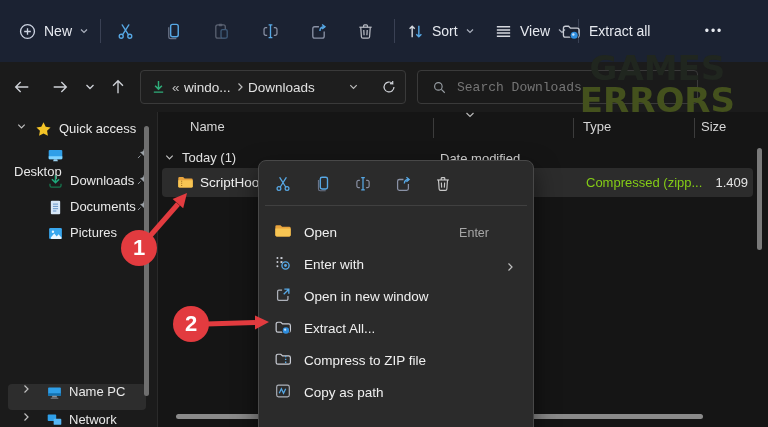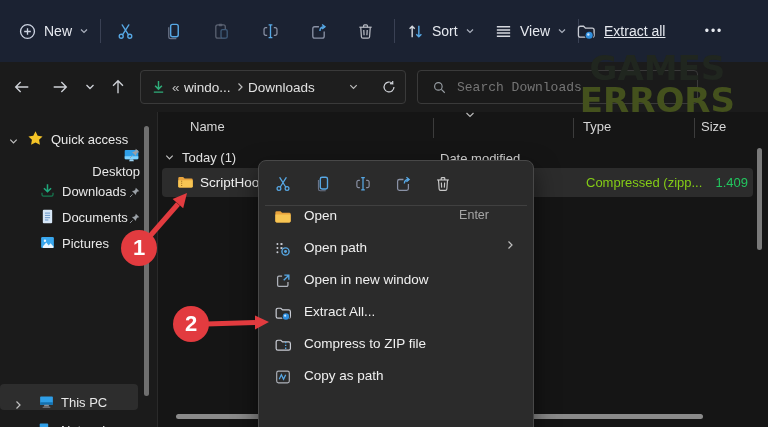--- a/index.html
+++ b/index.html
@@ -15,37 +15,37 @@
   .addrbox { position:absolute; left:140px; top:8px; width:266px; height:34px; border:1px solid #3a3a3a; border-radius:4px; background:#1e1e1e; color:#e0e0e0; font-size:13.5px; }
   .addrbox > * { position:absolute; top:50%; transform:translateY(-50%); }
   .searchbox { position:absolute; left:417px; top:8px; width:281px; height:34px; border:1px solid #3a3a3a; border-radius:4px; background:#1a1a1a; display:flex; align-items:center; }
   .searchbox input { background:transparent; border:none; outline:none; color:#eab308; font-size:13px; font-family:Liberation Mono, monospace; width:200px; }
   
   .watermark { position:absolute; top:52px; right:33px; text-align:center; z-index:6; font-family:"DejaVu Sans",sans-serif; font-weight:800; font-size:34px; letter-spacing:0px; line-height:32px; pointer-events:none; }
   .wm1 { color:#20261f; }
   .wm2 { color:#44511d; }
   
   .sidebar { position:absolute; left:0; top:112px; width:158px; height:315px; background:#1b1b1b; border-right:1px solid #2a2a2a; }
-  .sb-row { position:absolute; left:0; width:140px; height:26px; display:flex; align-items:flex-end; color:#e8e8e8; font-size:13px; }
+  .sb-row { position:absolute; left:8px; width:140px; height:26px; display:flex; align-items:flex-start; color:#e8e8e8; font-size:13px; }
   .sb-thumb { position:absolute; left:144px; top:14px; width:5px; height:270px; background:#6f6f6f; border-radius:3px; }
   .pin { position:absolute; left:128px; }
   
   .main { position:absolute; left:158px; top:112px; width:610px; height:315px; background:#151515; }
   .colhead { position:absolute; top:7px; color:#d6d6d6; font-size:13px; }
   .colsep { position:absolute; top:6px; width:1px; height:20px; background:#3c3c3c; }
   .group-row { position:absolute; left:6px; top:34px; height:22px; display:flex; align-items:center; gap:7px; color:#e0e0e0; font-size:13px; }
   .file-row { position:absolute; left:4px; top:56px; width:591px; height:29px; background:#2c2c2c; border-radius:4px; display:flex; align-items:center; color:#f0f0f0; font-size:13.5px; }
   .vthumb { position:absolute; left:599px; top:36px; width:5px; height:102px; background:#7a7a7a; border-radius:3px; }
   .hthumb { position:absolute; left:18px; top:302px; width:527px; height:5px; background:#8a8a8a; border-radius:3px; }
   
   .cmenu { position:absolute; left:258px; top:160px; width:276px; height:290px; background:#2b2b2b; border:1px solid #484848; border-radius:8px; box-shadow:0 10px 24px rgba(0,0,0,.55); z-index:10; padding:4px; }
   .cm-iconrow { display:flex; height:38px; align-items:center; }
   .cm-iconbtn { width:40px; height:34px; display:flex; align-items:center; justify-content:center; border-radius:4px; }
   .cm-sep { height:1px; background:#404040; margin:2px 2px 2px 2px; }
-  .cm-item { position:relative; height:32px; display:flex; align-items:flex-start; padding:0 10px; border-radius:4px; color:#f0f0f0; font-size:13.5px; }
+  .cm-item { position:relative; height:32px; display:flex; align-items:flex-end; padding:0 10px; border-radius:4px; color:#f0f0f0; font-size:13.5px; }
   .cm-ic { width:20px; display:flex; justify-content:center; margin-right:11px; }
   .cm-shortcut { position:absolute; right:40px; color:#a6a6a6; font-size:12.5px; }
   .cm-chevron { position:absolute; right:14px; }
   
   .anno { position:absolute; left:0; top:0; z-index:20; pointer-events:none; }
   .num-circle { position:absolute; width:36px; height:36px; border-radius:50%; background:#e23b3f; color:#fff; display:flex; align-items:center; justify-content:center; font-size:22px; font-weight:bold; z-index:21; pointer-events:none; font-family:"Liberation Sans",sans-serif; }
 </style>
 </head>
 <body>
 
@@ -119,21 +119,21 @@
     <svg width="19" height="19" viewBox="0 0 20 20" stroke="#d5d8de" stroke-width="1.6">
         <path d="M3 5h14M3 8.3h14M3 11.6h14M3 14.9h14"></path>
       </svg>
     <span>View</span>
     <svg width="10" height="10" viewBox="0 0 10 10">
         <path d="M2 3.5l3 3 3-3" fill="none" stroke="#aab0bd" stroke-width="1.2"></path>
       </svg>
   </div>
   <div class="tb-sep" style="left:578px;"></div>
 
-  <div class="tb-item" style="left:576px;text-decoration:underline;">
+  <div class="tb-item" style="left:561px;">
     <svg width="21" height="19" viewBox="0 0 22 20">
         <path d="M2.5 6.5a2 2 0 0 1 2-2h3.4l2 2H17a2 2 0 0 1 2 2V14a2 2 0 0 1-2 2H4.5a2 2 0 0 1-2-2z" fill="none" stroke="#c9ccd4" stroke-width="1.4"></path>
         <circle cx="13.8" cy="14" r="4.8" fill="#1b2232"></circle>
         <circle cx="13.8" cy="14" r="3.7" fill="#2f8ede"></circle>
         <circle cx="12.9" cy="13.1" r="1.3" fill="#c5e3ff"></circle>
       </svg>
     <span>Extract all</span>
   </div>
   <div class="tb-item" style="left:698px; width:32px; justify-content:center; font-size:12px; letter-spacing:2px;">
     <span>•••</span>
@@ -251,21 +251,21 @@
   <div class="sb-row" style="top:272px; background:#2d2d2d; border-radius:4px; width:138px;">
     <svg style="margin-left:13px; flex:none;" width="10" height="10" viewBox="0 0 10 10">
         <path d="M3.5 1.5L7 5l-3.5 3.5" fill="none" stroke="#c0c0c0" stroke-width="1.2"></path>
       </svg>
     <svg style="margin-left:15px; flex:none;" width="17" height="17" viewBox="0 0 20 20">
         <rect x="2.5" y="4" width="15" height="9.8" rx="1" fill="#2f9fe8"></rect>
         <rect x="2.5" y="11" width="15" height="2.8" rx="0.6" fill="#1470ad"></rect>
         <path d="M7.5 13.8h5l.7 2H6.8z" fill="#8c9096"></path>
         <path d="M5.5 16.8h9" stroke="#8c9096" stroke-width="1"></path>
       </svg>
-    <span style="margin-left:6px;">This PC</span>
+    <span style="margin-left:6px;">Name PC</span>
   </div>
   <div class="sb-row" style="top:300px;">
     <svg style="margin-left:13px; flex:none;" width="10" height="10" viewBox="0 0 10 10">
         <path d="M3.5 1.5L7 5l-3.5 3.5" fill="none" stroke="#c0c0c0" stroke-width="1.2"></path>
       </svg>
     <svg style="margin-left:15px; flex:none;" width="17" height="17" viewBox="0 0 20 20">
         <rect x="2" y="3" width="10" height="7.5" rx="1" fill="#2f9fe8"></rect>
         <rect x="9" y="8" width="9" height="7" rx="1" fill="#56b7f5"></rect>
       </svg>
     <span style="margin-left:6px;">Network</span>
@@ -293,21 +293,21 @@
   </div>
 
   <div class="file-row">
     <svg style="margin-left:15px; flex:none;" width="17" height="17" viewBox="0 0 20 20">
         <path d="M1.5 5A1.5 1.5 0 0 1 3 3.5h4.2L9 5.3h8A1.5 1.5 0 0 1 18.5 6.8v7.7a1.5 1.5 0 0 1-1.5 1.5H3a1.5 1.5 0 0 1-1.5-1.5z" fill="#e8a33d"></path>
         <path d="M1.5 7.3h17v7.2a1.5 1.5 0 0 1-1.5 1.5H3a1.5 1.5 0 0 1-1.5-1.5z" fill="#f7c553"></path>
         <path d="M5.5 7.8v1.2M5.5 10.4v1.2M5.5 13v1.2" stroke="#9a6b1f" stroke-width="1.2"></path>
       </svg>
     <span style="margin-left:6px; white-space:nowrap; overflow:hidden; max-width:95px;">ScriptHook</span>
     <span style="position:absolute; left:424px; color:#84cc16; font-size:13px;">Compressed (zipp...</span>
-    <span style="position:absolute; right:5px; color:#22c55e; font-size:13px;">1.409</span>
+    <span style="position:absolute; right:5px; color:#e5e5e5; font-size:13px;">1.409</span>
   </div>
 
   <div class="vthumb"></div>
   <div class="hthumb"></div>
 </div>
 
 <div class="cmenu">
   <div class="cm-iconrow">
     <div class="cm-iconbtn">
       <svg width="18" height="18" viewBox="0 0 20 20">
@@ -361,21 +361,21 @@
         <svg width="18" height="18" viewBox="0 0 20 20">
           <circle cx="3.8" cy="4.5" r="1.1" fill="#c9ccd4"></circle>
           <circle cx="3.8" cy="9" r="1.1" fill="#c9ccd4"></circle>
           <circle cx="3.8" cy="13.5" r="1.1" fill="#c9ccd4"></circle>
           <rect x="7.2" y="3.4" width="2.2" height="2.2" fill="#c9ccd4"></rect>
           <rect x="7.2" y="7.9" width="2.2" height="2.2" fill="#c9ccd4"></rect>
           <circle cx="12.8" cy="12.8" r="4" fill="none" stroke="#57a8e5" stroke-width="1.5"></circle>
           <circle cx="12.8" cy="12.8" r="1.6" fill="#57a8e5"></circle>
         </svg>
       </span>
-    <span>Open path</span>
+    <span>Enter with</span>
     <svg class="cm-chevron" width="10" height="10" viewBox="0 0 10 10">
         <path d="M3.5 1.5L7 5l-3.5 3.5" fill="none" stroke="#c0c0c0" stroke-width="1.2"></path>
       </svg>
   </div>
   <div class="cm-item">
     <span class="cm-ic">
         <svg width="18" height="18" viewBox="0 0 20 20" fill="none">
           <path d="M9 4.5H5.5A1.5 1.5 0 0 0 4 6v8.5A1.5 1.5 0 0 0 5.5 16H14a1.5 1.5 0 0 0 1.5-1.5V11" stroke="#aeb2ba" stroke-width="1.4"></path>
           <path d="M11.5 3.5H16.5v5M16.2 3.8L10.8 9.2" stroke="#57a8e5" stroke-width="1.5"></path>
         </svg>

